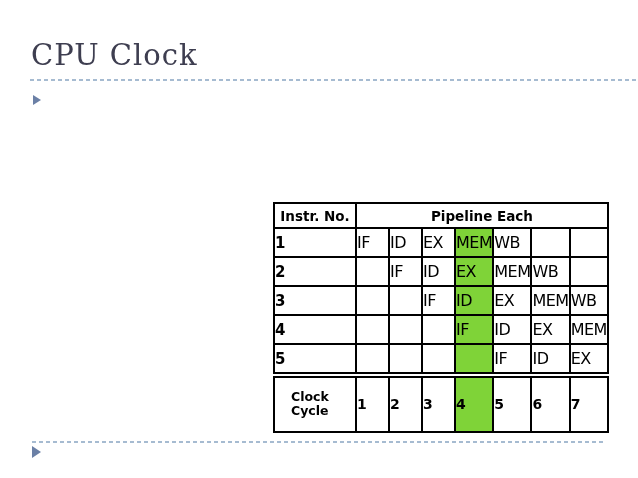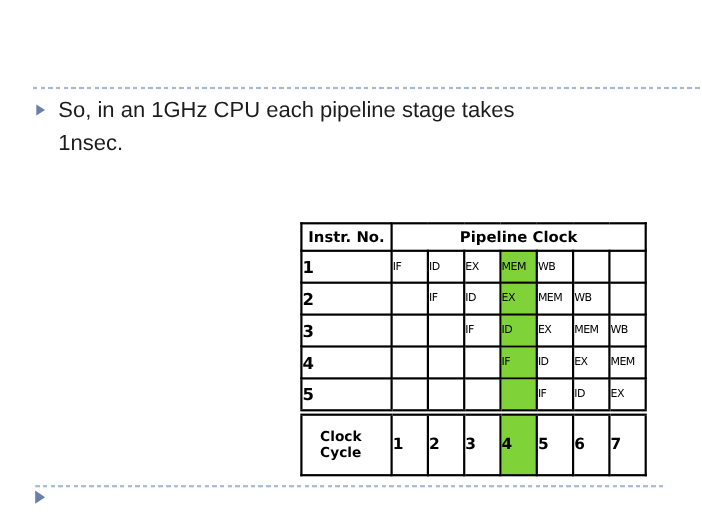--- a/index.html
+++ b/index.html
@@ -96,21 +96,21 @@
     font-weight: bold;
   }
   .pipe tbody td {
     height: 27px;
   }
   .pipe td.instr {
     font-size: 15px;
     font-weight: bold;
   }
   .pipe td.st {
-    font-size: 10px;
+    font-size: 16px;
     font-weight: normal;
     letter-spacing: -0.5px;
   }
   .pipe td.hl {
     background: #7fd338;
   }
   .pipe tfoot td {
     height: 30px;
     border-top: 6px double #000;
   }
@@ -142,45 +142,44 @@
     border-left: 9px solid #6b80a6;
     border-top: 6px solid transparent;
     border-bottom: 6px solid transparent;
   }
 </style>
 </head>
 <body>
 
 <div class="slide">
 
+  <h1 class="title">CPU Clock</h1>
   <div class="rule title-rule"></div>
 
   <div class="bullets">
     <div class="bullet">
       <span class="tri"></span>
-      <p class="btext">So, in an 1GHz CPU each pipeline stage takes
-1nsec.</p>
     </div>
   </div>
 
   <table class="pipe">
     <colgroup>
       <col class="c-instr">
       <col class="c-stage">
         <col class="c-stage">
         <col class="c-stage">
         <col class="c-stage">
       <col class="c-stage">
         <col class="c-stage">
         <col class="c-stage">
     </colgroup>
     <thead>
       <tr>
         <th>Instr. No.</th>
-        <th colspan="7">Pipeline Clock</th>
+        <th colspan="7">Pipeline Each</th>
       </tr>
     </thead>
     <tbody>
       <tr>
         <td class="instr">1</td>
         <td class="st">IF</td>
         <td class="st">ID</td>
         <td class="st">EX</td>
         <td class="st hl">MEM</td>
         <td class="st">WB</td>

